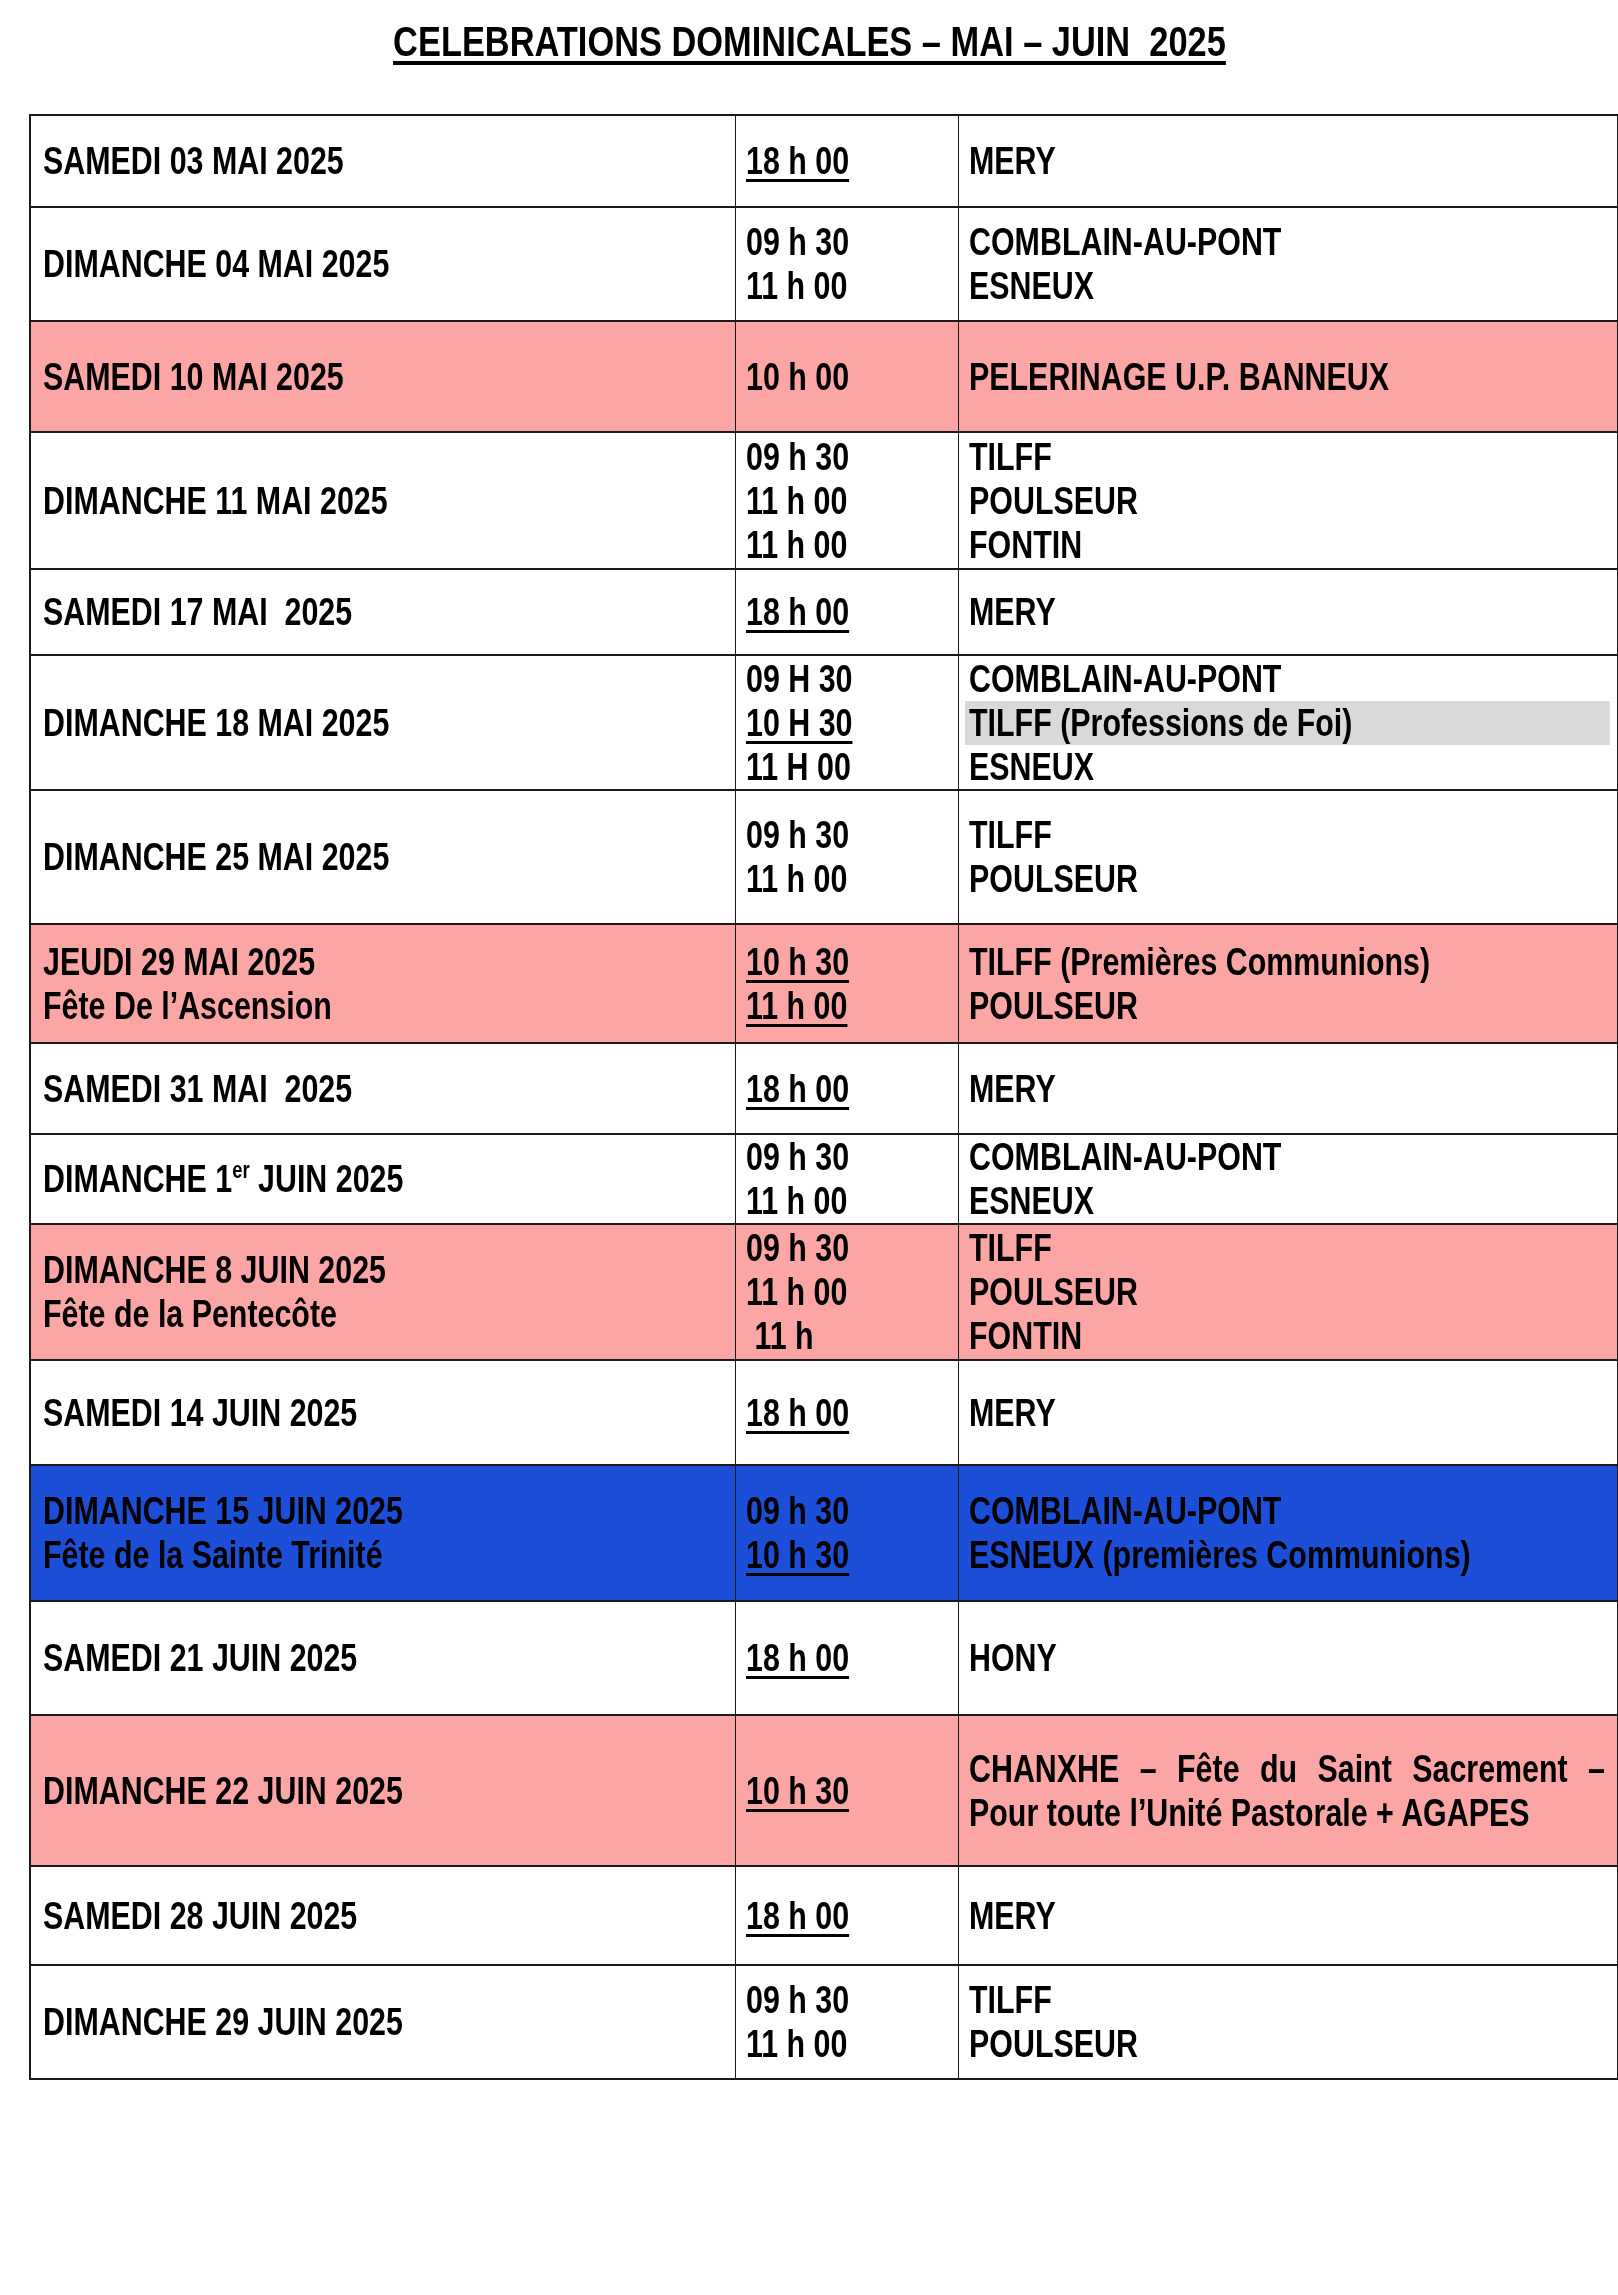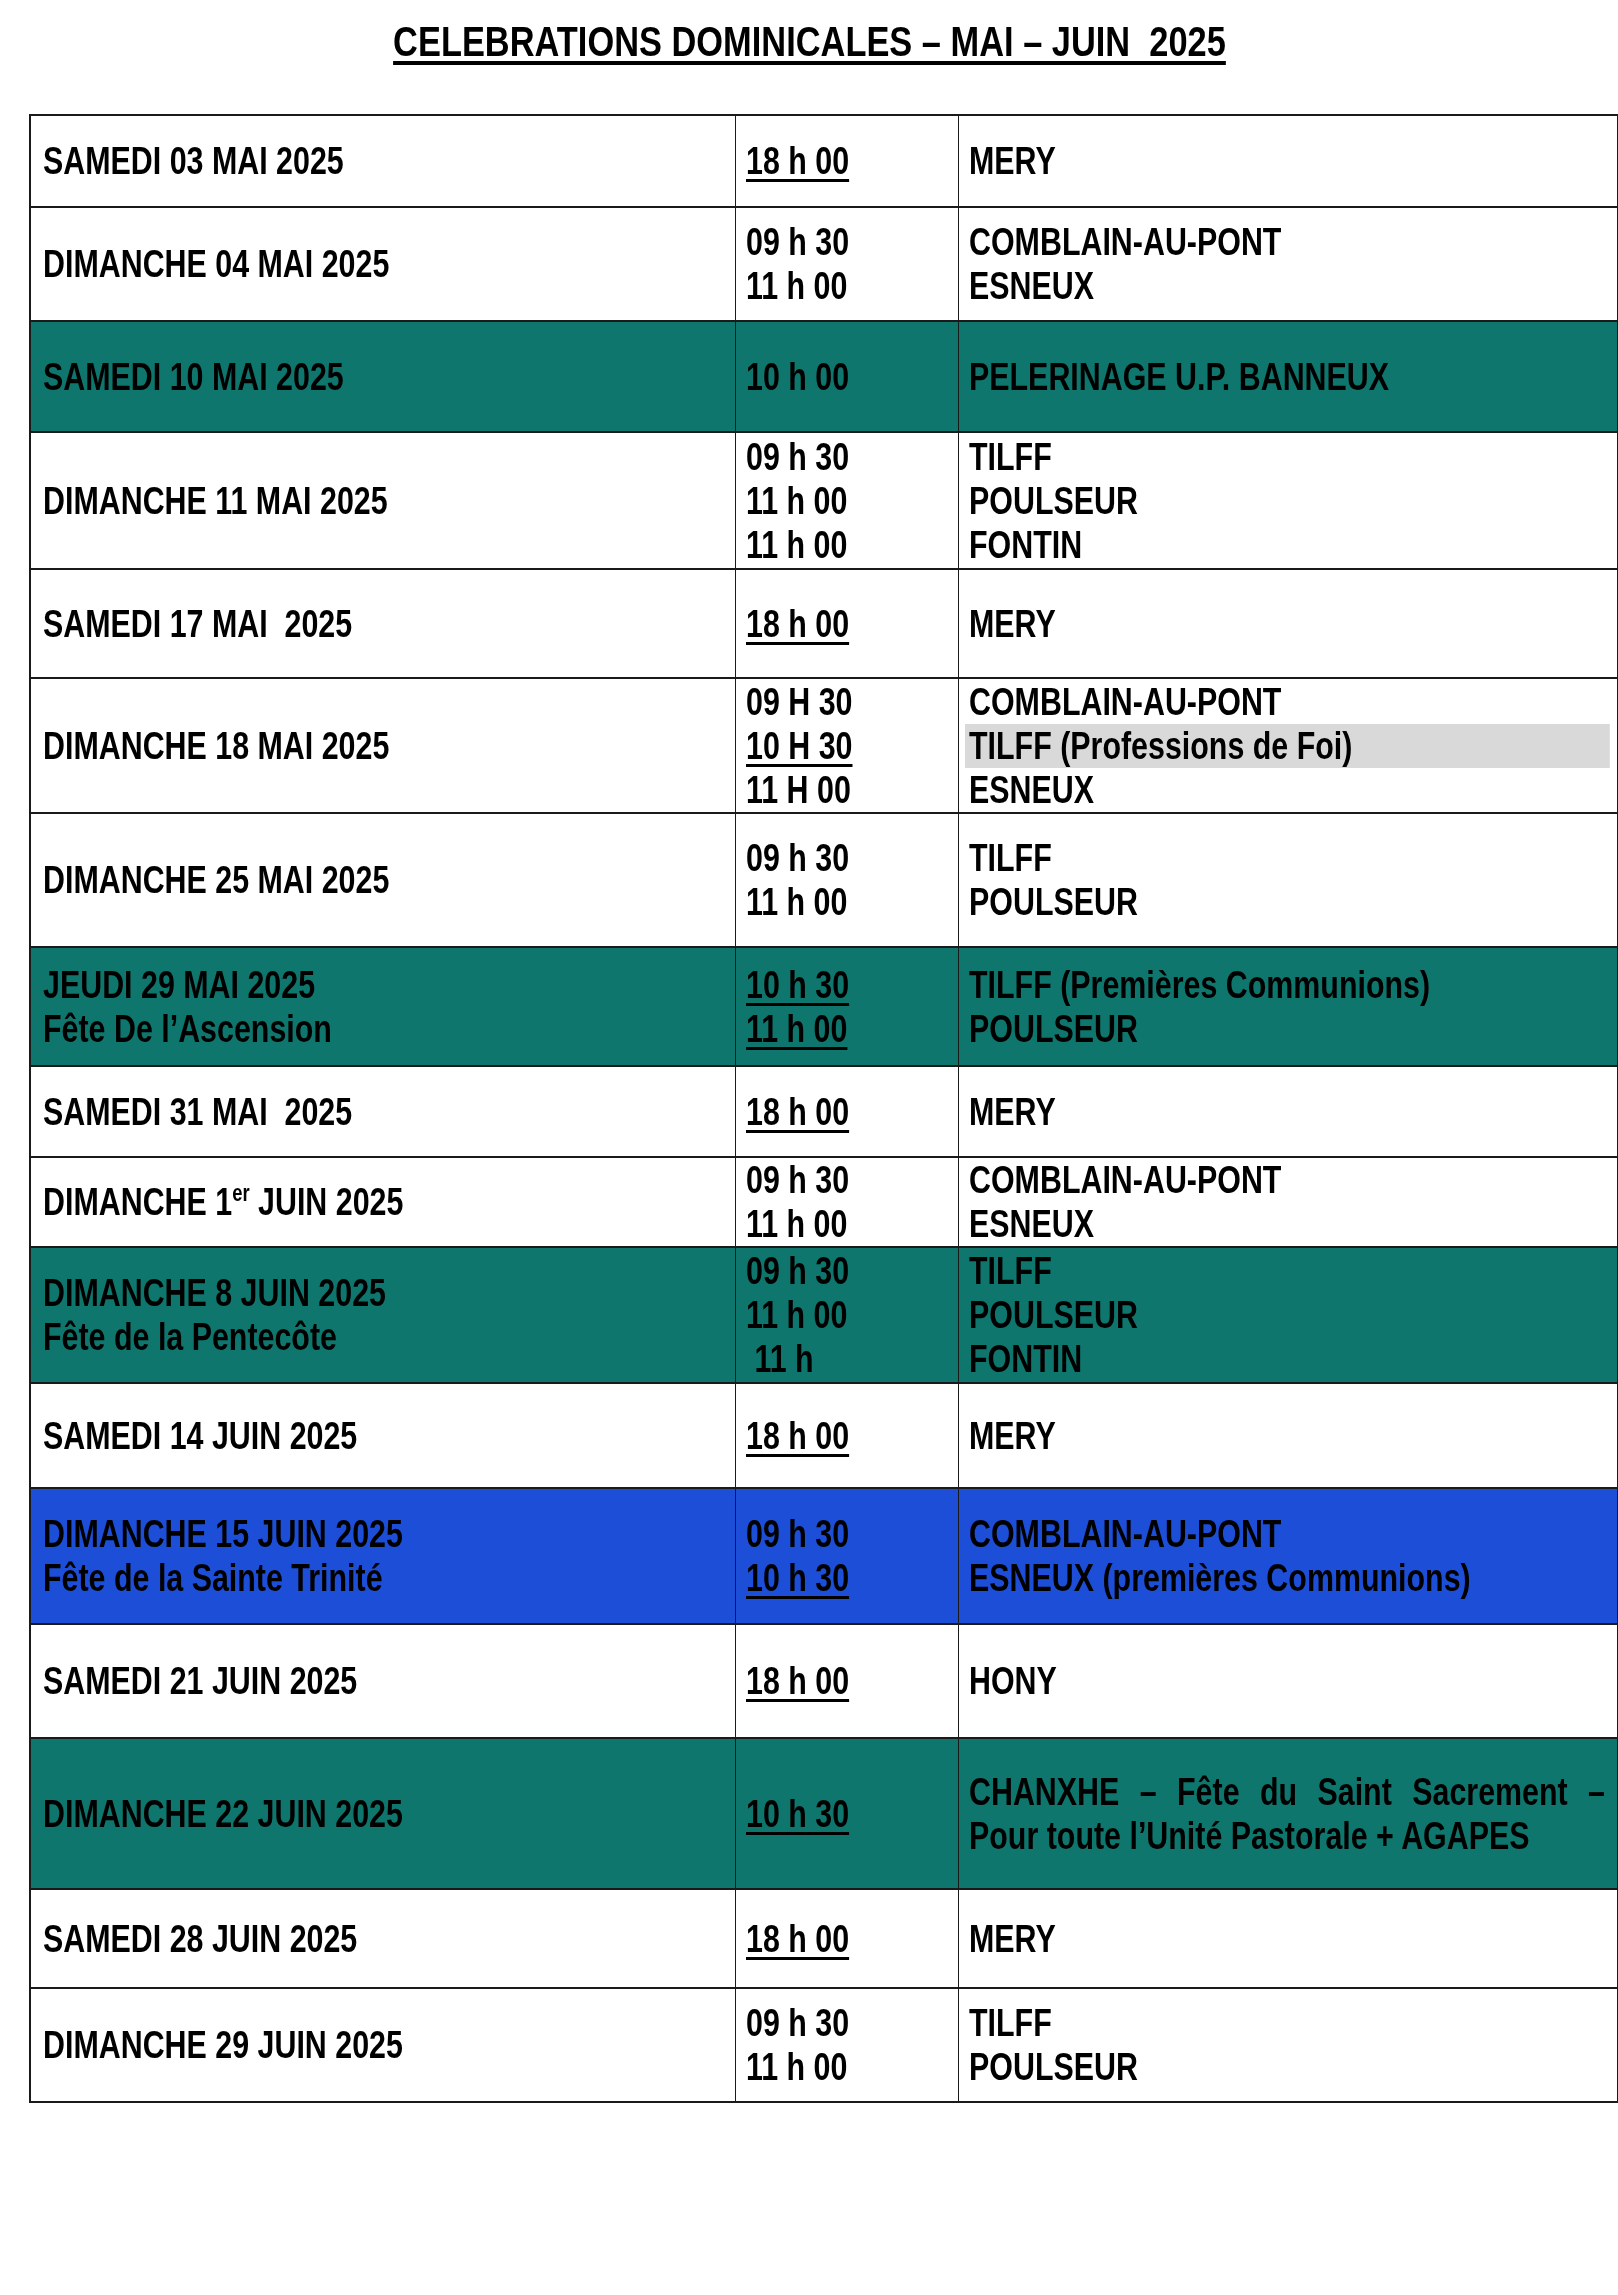--- a/index.html
+++ b/index.html
@@ -11,21 +11,21 @@
   table.sched { position:absolute; left:29px; top:114px; width:1588px; border-collapse:collapse; table-layout:fixed; }
   table.sched td { border:2.3px solid #1a1a1a; border-left-width:1.5px; border-right-width:1.5px; padding:0; vertical-align:middle; overflow:hidden; }
   table.sched tr td:first-child { border-left-width:2.3px; }
   table.sched tr td:last-child { border-right-width:3.1px; }
   col.c-date { width:705px; } col.c-time { width:223px; } col.c-place { width:660px; }
   .inner { transform:scaleX(0.80); transform-origin:left center; font-size:38px; line-height:44px; white-space:pre; }
   .c1 .inner { margin-left:12.3px; width:860px; }
   .c2 .inner { margin-left:10.8px; width:261px; }
   .c3 .inner { margin-left:10.8px; width:806px; }
   .u { text-decoration:underline; text-decoration-thickness:3.1px; text-underline-offset:4.6px; }
-  .shade { background:#0f766e; }
+  .shade { background:#fca5a5; }
   .shade-light { background:#1d4ed8; }
   .hl { background:#d9d9d9; display:block; width:801px; margin-left:-4.6px; padding-left:4.6px; }
   .just { white-space:normal; text-align:justify; text-align-last:left; width:795px !important; }
   sup { font-size:23px; line-height:0; vertical-align:14px; }
 </style>
 </head>
 <body>
 
 <div class="title-wrap">
   <span class="title">CELEBRATIONS DOMINICALES – MAI – JUIN  2025</span>
@@ -75,21 +75,21 @@
         <td class="c1">
           <div class="inner"><div>DIMANCHE 11 MAI 2025</div></div>
         </td>
         <td class="c2">
           <div class="inner"><div><span>09 h 30</span></div><div><span>11 h 00</span></div><div><span>11 h 00</span></div></div>
         </td>
         <td class="c3">
           <div class="inner"><div>TILFF</div><div>POULSEUR</div><div>FONTIN</div></div>
         </td>
       </tr>
-      <tr style="height: 109px;">
+      <tr style="height: 86px;">
         <td class="c1">
           <div class="inner"><div>SAMEDI 17 MAI  2025</div></div>
         </td>
         <td class="c2">
           <div class="inner"><div><span class="u">18 h 00</span></div></div>
         </td>
         <td class="c3">
           <div class="inner"><div>MERY</div></div>
         </td>
       </tr>

